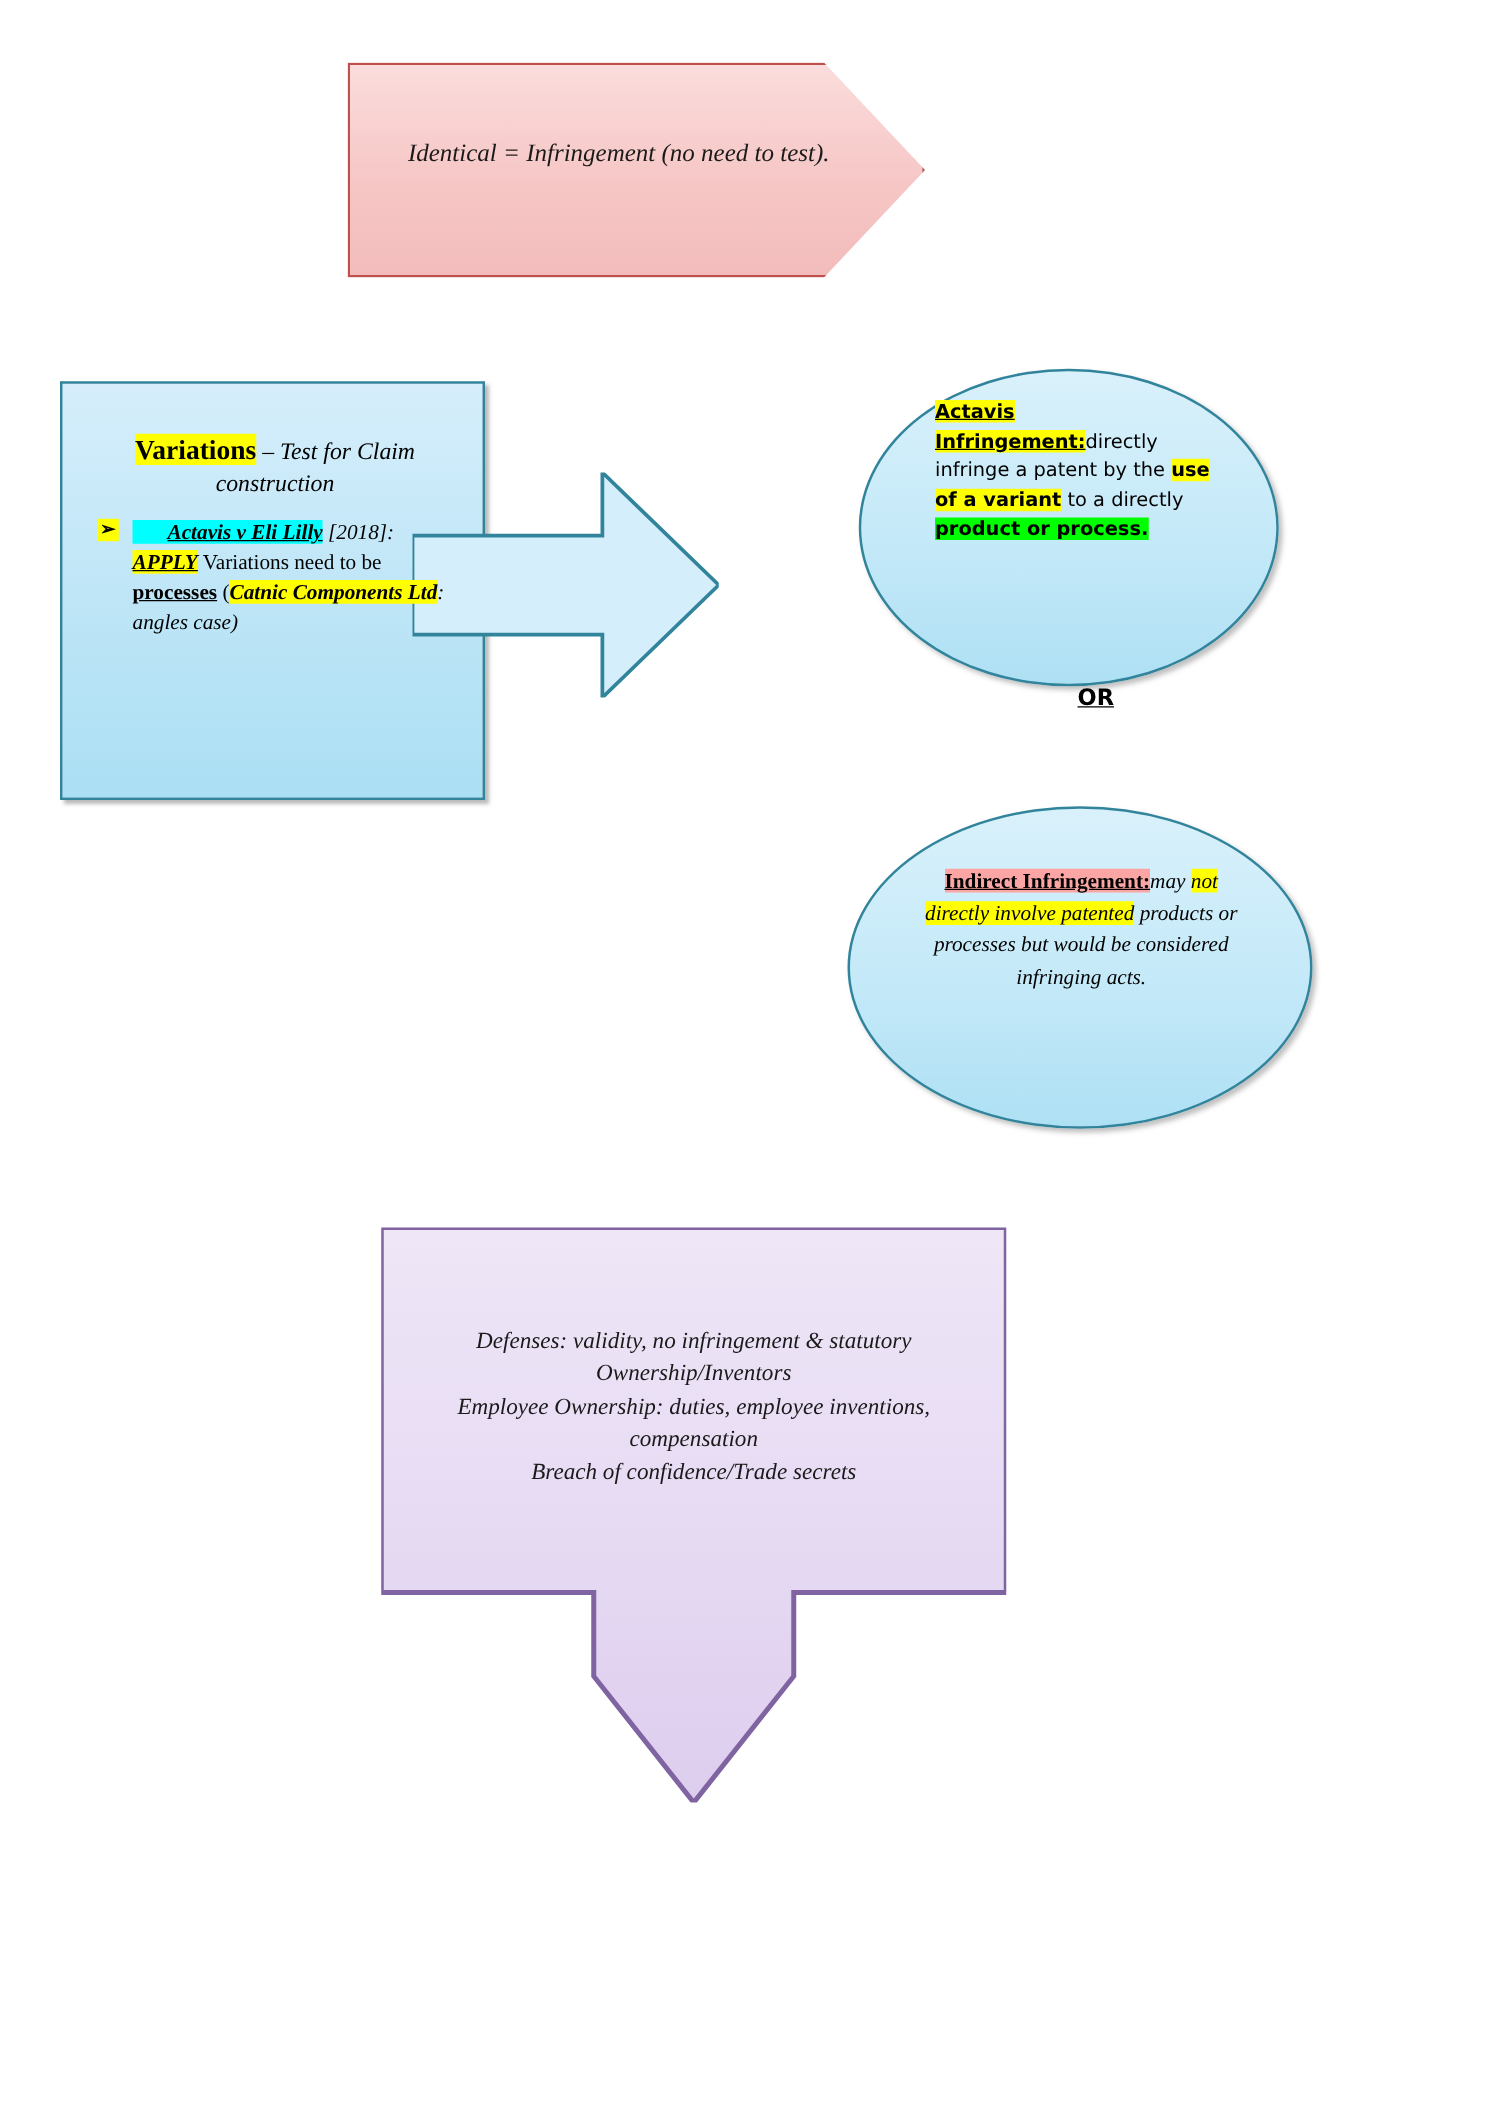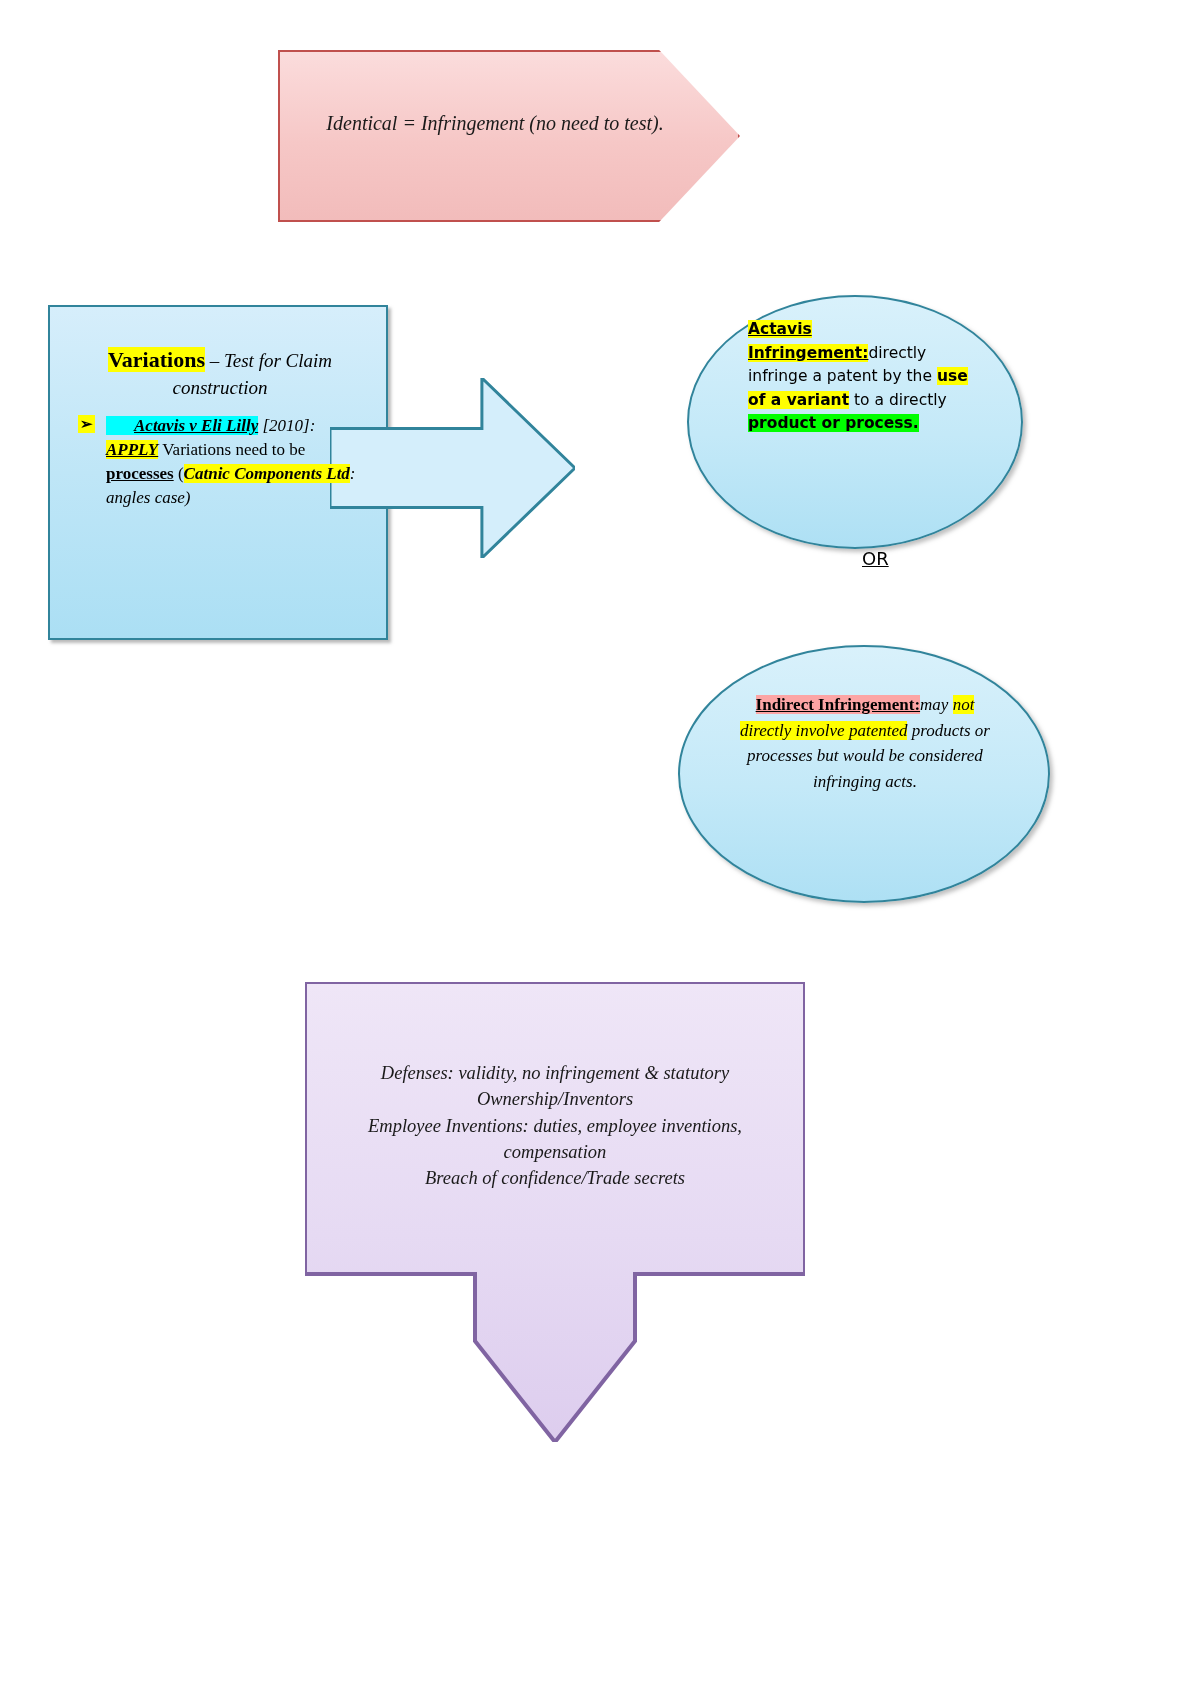--- a/index.html
+++ b/index.html
@@ -178,21 +178,21 @@
     font-style: normal;
     text-decoration: underline;
     background: #fca5a5;
   }
   #or-label {
     position: absolute;
     left: 862px;
     top: 548px;
     font-family: "DejaVu Sans", sans-serif;
     font-size: 18px;
-    font-weight: normal;
+    font-weight: bold;
     text-decoration: underline;
     color: #000;
   }
 
   
   #purple-shape {
     position: absolute;
     left: 305px;
     top: 982px;
     width: 500px;
@@ -240,21 +240,21 @@
   </svg>
 
   <div id="blue-box-content">
     <div id="blue-heading">
       <span class="big hl-yellow">Variations</span><span> – Test for Claim construction</span>
     </div>
 
     <div id="blue-bullet-row">
       <span id="bullet-glyph">➢</span>
       <span id="blue-bullet-body">
-        <span class="hl-cyan b i u">Actavis v Eli Lilly</span><span class="i"> [2010]: </span><span class="hl-yellow b i u">APPLY</span>
+        <span class="hl-cyan b i u">Actavis v Eli Lilly</span><span class="i"> [2018]: </span><span class="hl-yellow b i u">APPLY</span>
         <span>Variations need to be </span><span class="b u">processes</span><span> (</span><span class="hl-yellow i b">Catnic Components Ltd</span><span class="i">: angles case)</span>
       </span>
     </div>
   </div>
 
   <div class="ellipse" id="ellipse-direct"></div>
   <div id="direct-text">
     <span class="hl-yellow b u">Actavis Infringement:</span><span>directly infringe a patent by the </span><span class="hl-yellow b">use of a variant</span><span> to a directly </span><span class="hl-green b">product or process.</span>
   </div>
 
@@ -265,18 +265,18 @@
     <span class="head">Indirect Infringement:</span><span>may </span><span class="hl-yellow">not directly involve patented</span><span> products or processes but would be considered infringing acts.</span>
   </div>
 
   <div id="purple-shape"></div>
   <svg id="purple-outline" viewBox="0 0 500 460">
     <polygon points="0,0 500,0 500,292 330,292 330,359 250,460 170,359 170,292 0,292" fill="none" stroke="#8064a2" stroke-width="4"></polygon>
   </svg>
   <div id="purple-text">
     <div>Defenses: validity, no infringement &amp; statutory</div>
     <div>Ownership/Inventors</div>
-    <div>Employee Inventions: duties, employee inventions,</div>
+    <div>Employee Ownership: duties, employee inventions,</div>
     <div>compensation</div>
     <div>Breach of confidence/Trade secrets</div>
   </div>
 
 </div>
 
 </body></html>

